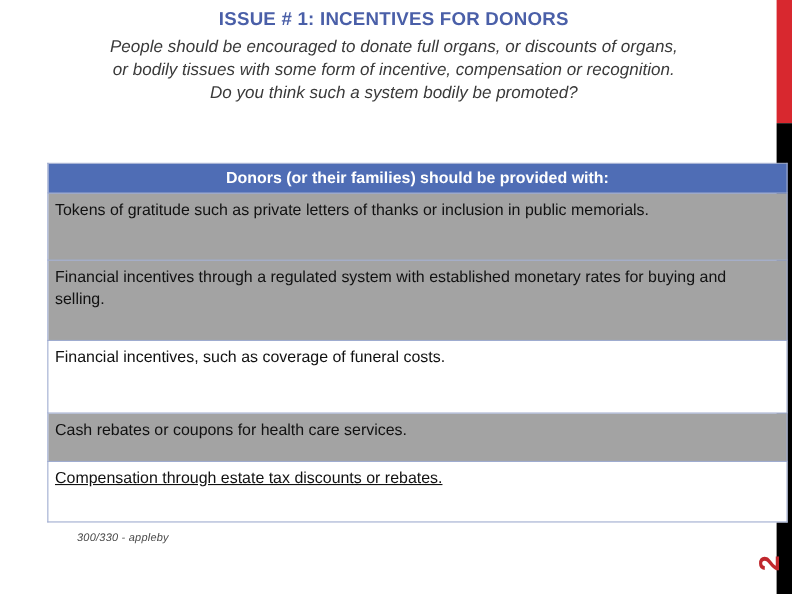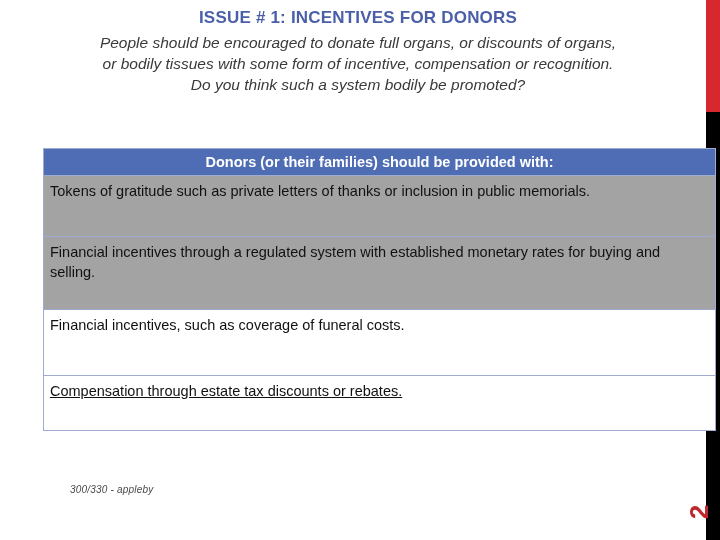--- a/index.html
+++ b/index.html
@@ -167,20 +167,23 @@
     <tbody>
       <tr class="row-shaded">
         <td class="h-50">Tokens of gratitude such as private letters of thanks or inclusion in public memorials.</td>
       </tr>
       <tr class="row-shaded">
         <td class="h-62">Financial incentives through a regulated system with established monetary rates for buying and selling.</td>
       </tr>
       <tr class="row-plain">
         <td class="h-55">Financial incentives, such as coverage of funeral costs.</td>
       </tr>
+      <tr class="row-shaded">
+        <td class="h-33">Cash rebates or coupons for health care services.</td>
+      </tr>
       <tr class="row-plain">
         <td class="h-44">Compensation through estate tax discounts or rebates.</td>
       </tr>
     </tbody>
   </table>
 
   <div class="footer-note">300/330 - appleby</div>
 
 </div>
 

